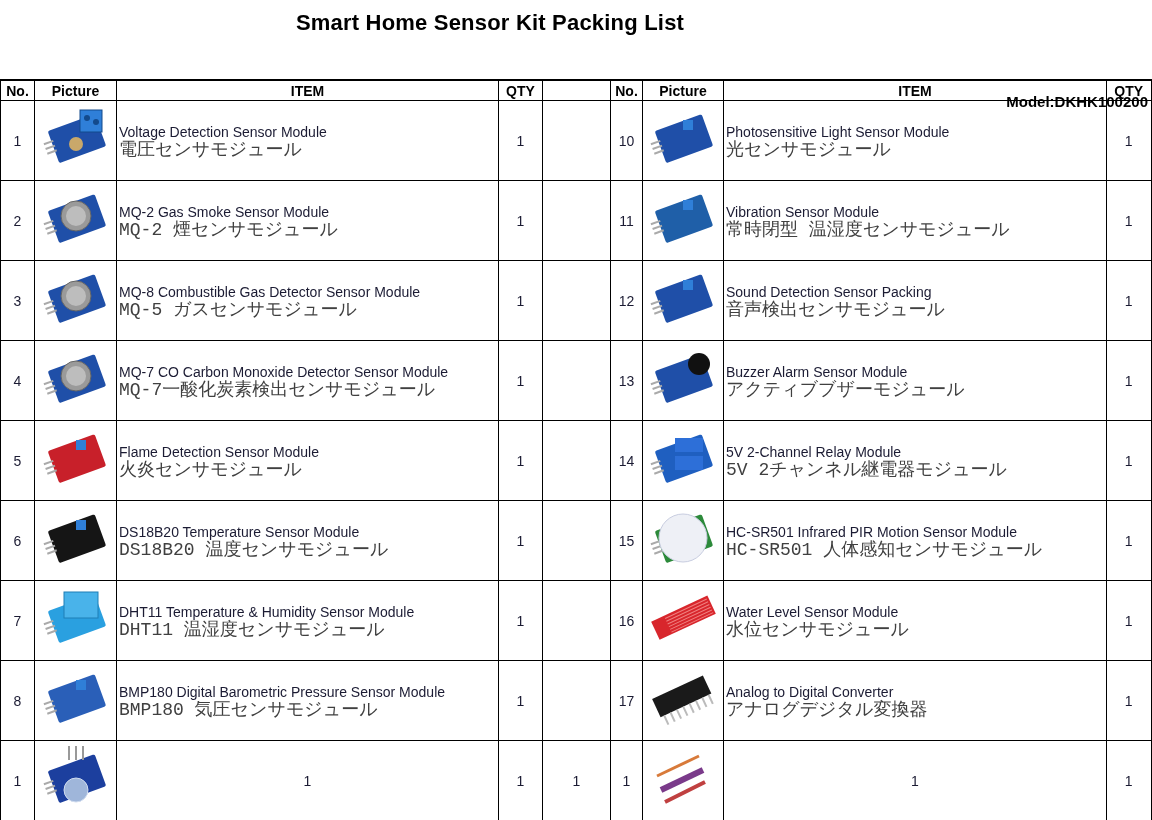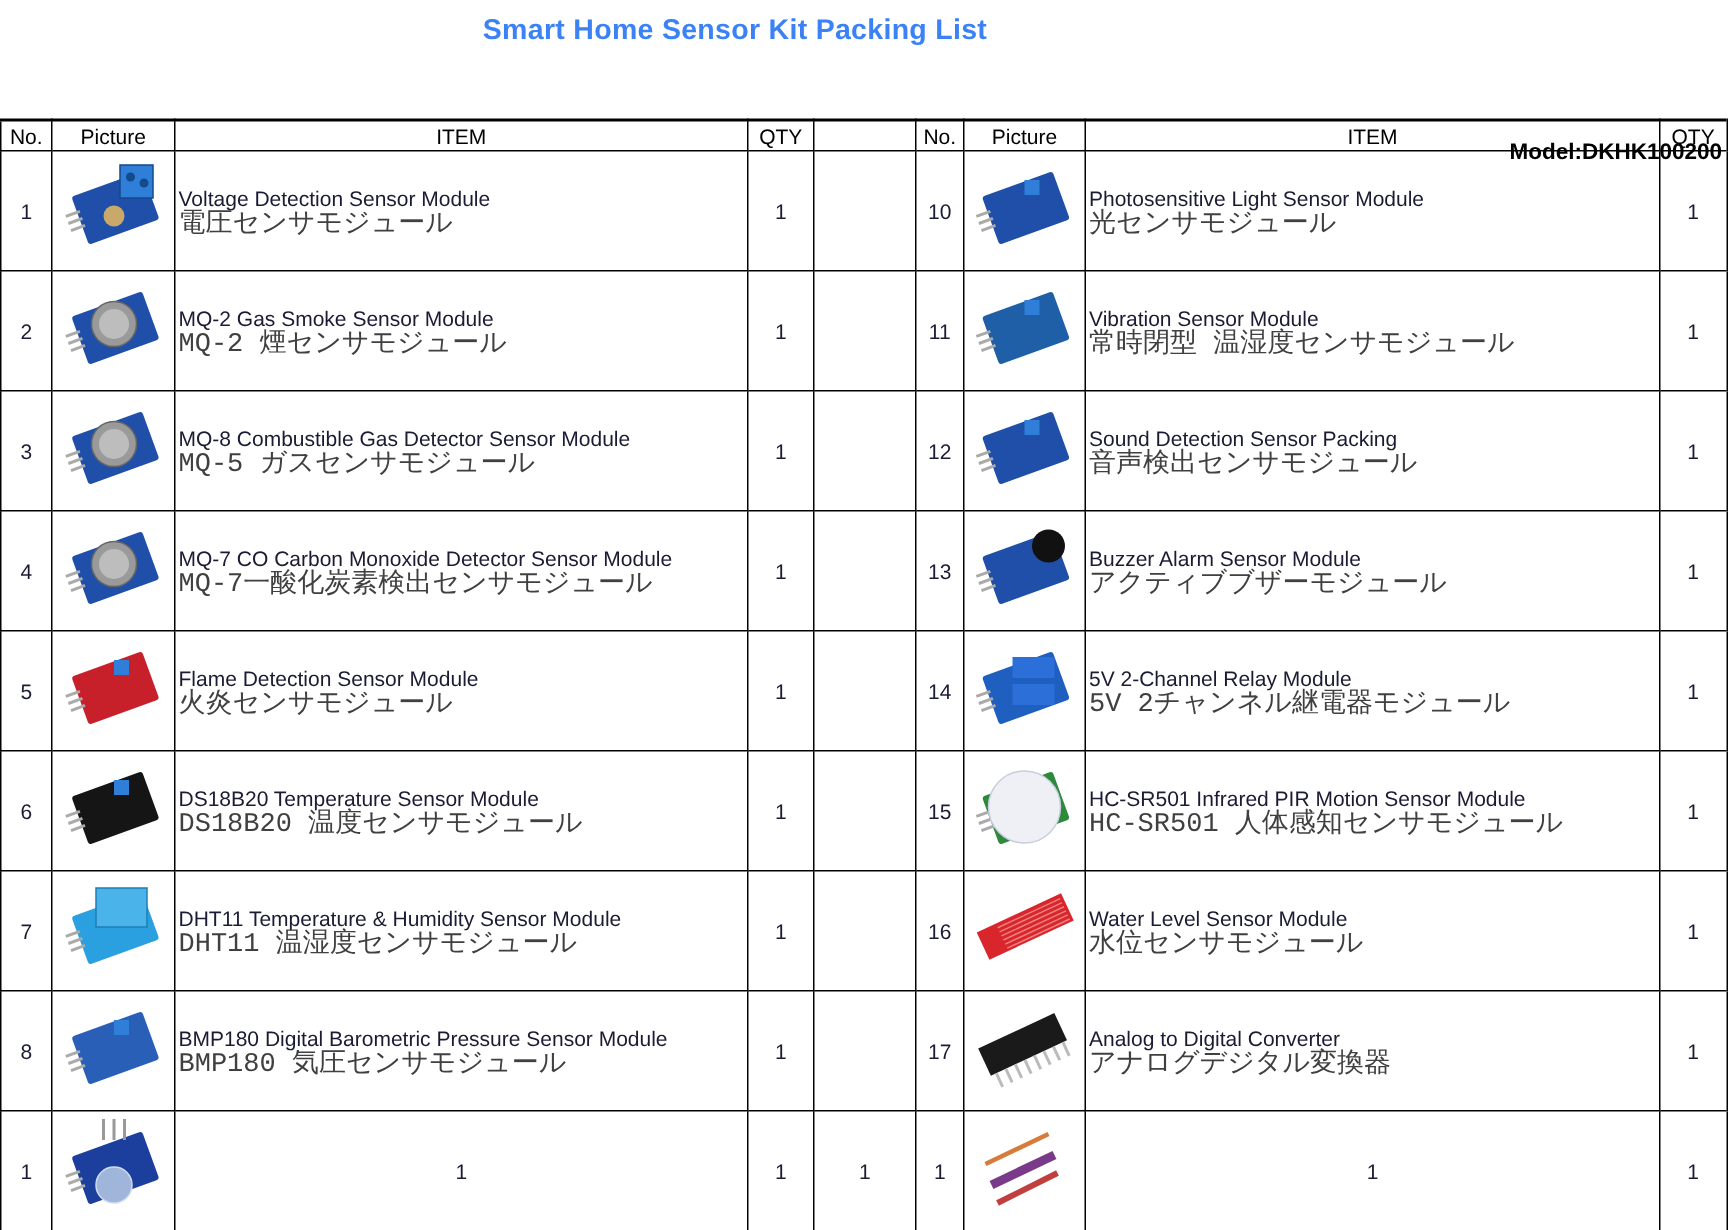--- a/index.html
+++ b/index.html
@@ -1,24 +1,24 @@
 <!DOCTYPE html>
 <html><head>
 <meta charset="utf-8">
 <style>
   html, body { margin: 0; padding: 0; background: #ffffff; }
   body { width: 1152px; height: 820px; position: relative; overflow: hidden;
          font-family: "Liberation Sans", "DejaVu Sans", sans-serif; color: #111; }
   .title { position: absolute; top: 10px; left: 0; width: 980px; text-align: center;
-           font-size: 19px; font-weight: bold; color: #3b82f6; letter-spacing: 0.2px; }
+           font-size: 22px; font-weight: bold; color: #000000; letter-spacing: 0.2px; }
   .model { position: absolute; top: 54px; right: 4px; font-size: 15px; font-weight: bold; color: #000; margin-top: 39px; }
   table.pack { position: absolute; top: 79px; left: 0; width: 1151px; border-collapse: collapse;
                table-layout: fixed; border-top: 2px solid #000; border-bottom: 3px solid #000; }
   table.pack td, table.pack th { border: 1px solid #000; padding: 0; }
-  table.pack th { height: 19px; font-size: 14px; font-weight: normal; color: #000; text-align: center; }
+  table.pack th { height: 19px; font-size: 14px; font-weight: bold; color: #000; text-align: center; }
   table.pack td { height: 79px; font-size: 14px; color: #1b1b33; }
   td.no, td.qty, td.spacer { text-align: center; vertical-align: middle; }
   td.pic { text-align: center; vertical-align: middle; }
   td.item { vertical-align: middle; padding-left: 2px !important; line-height: 18px; }
   td.item-center { text-align: center; vertical-align: middle; }
   .jp { font-family: Liberation Mono, monospace; font-size: 18px; color: #404040; }
   .thick-r { border-right: 2px solid #000 !important; }
   .pcb { display: inline-block; position: relative; width: 72px; height: 70px; }
   .pcb svg { width: 72px; height: 70px; }
 </style>

